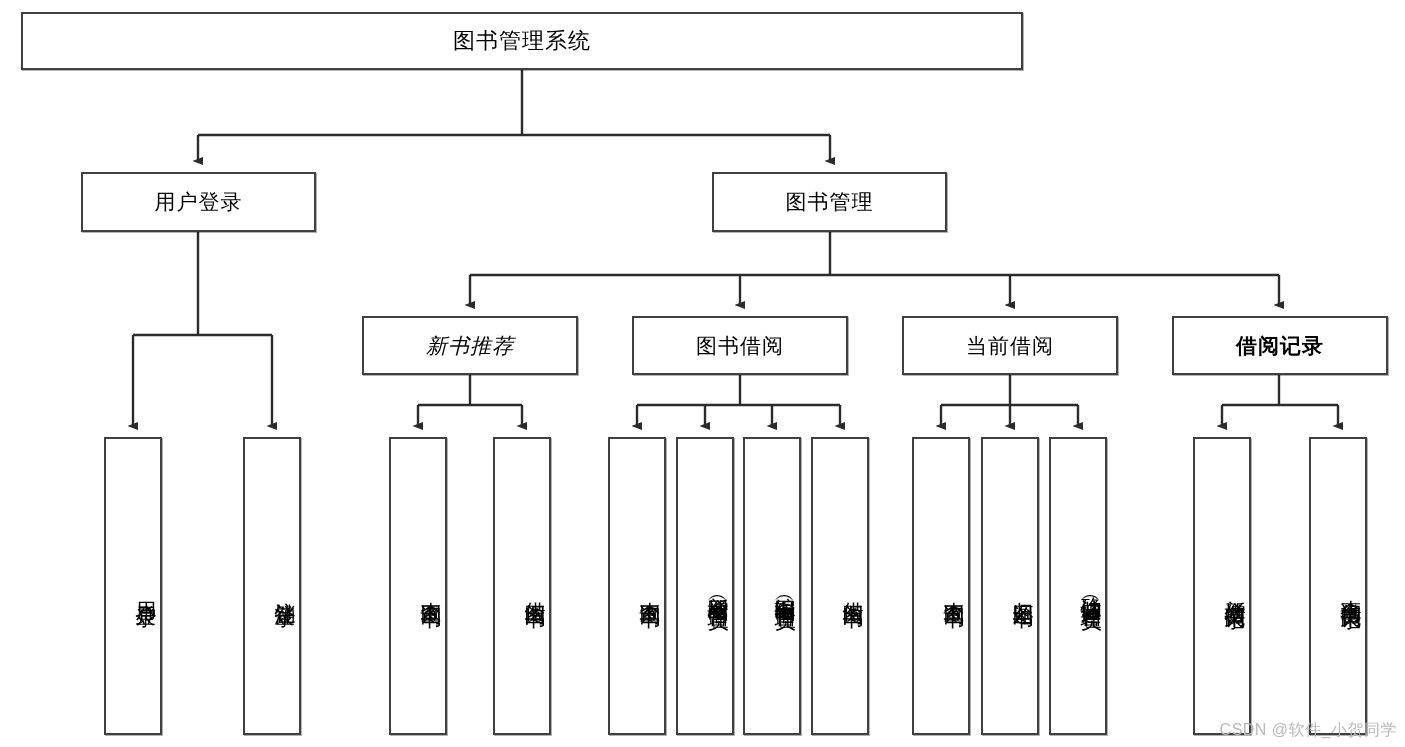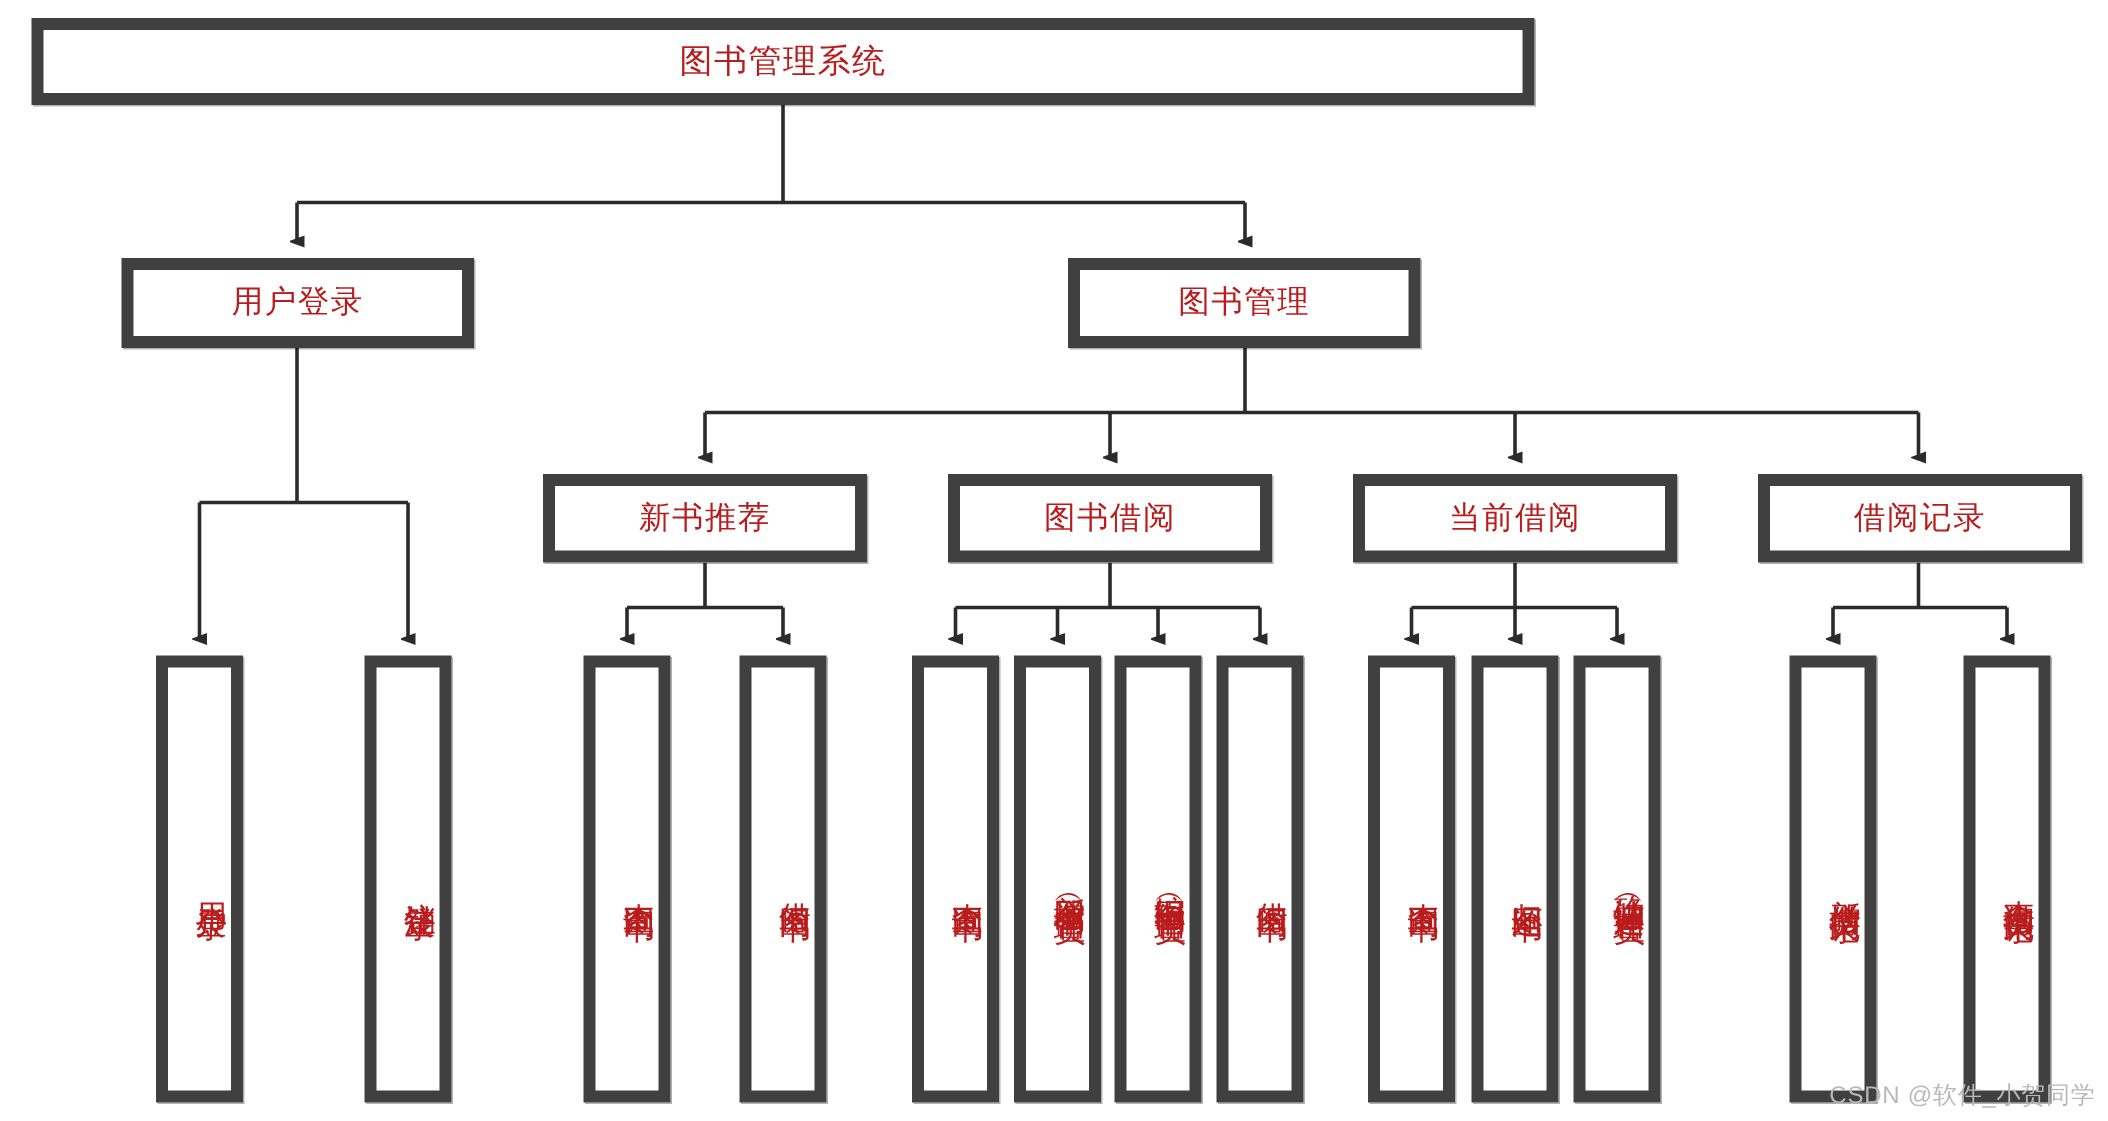--- a/index.html
+++ b/index.html
@@ -22,26 +22,26 @@
     position: absolute;
     left: 0;
     top: 0;
     width: 1405px;
     height: 747px;
     pointer-events: none;
   }
   .node {
     position: absolute;
     box-sizing: border-box;
-    border: 8px solid #404040;
+    border: 2px solid #404040;
     background: #ffffff;
     display: flex;
     align-items: center;
     justify-content: center;
-    color: #b91c1c;
+    color: #000000;
     box-shadow: 1px 1px 0 rgba(0,0,0,0.30);
   }
   .node.horizontal {
     font-size: 21px;
     letter-spacing: 1px;
     line-height: 1.2;
   }
   .node.root {
     font-size: 22px;
   }
@@ -131,33 +131,33 @@
   </div>
 
   <div class="node horizontal" style="left:81px; top:172px; width:235px; height:60px;">
     <span class="node-label">用户登录</span>
   </div>
 
   <div class="node horizontal" style="left:712px; top:172px; width:235px; height:60px;">
     <span class="node-label">图书管理</span>
   </div>
 
-  <div class="node horizontal" style="left:362px; top:316px; width:216px; height:59px;">
+  <div class="node horizontal" style="left:362px; top:316px; width:216px; height:59px;font-style:italic;">
     <span class="node-label">新书推荐</span>
   </div>
 
   <div class="node horizontal" style="left:902px; top:316px; width:216px; height:59px;">
     <span class="node-label">当前借阅</span>
   </div>
 
   <div class="node horizontal" style="left:632px; top:316px; width:216px; height:59px;">
     <span class="node-label">图书借阅</span>
   </div>
 
-  <div class="node horizontal" style="left:1172px; top:316px; width:216px; height:59px;">
+  <div class="node horizontal" style="left:1172px; top:316px; width:216px; height:59px;font-weight:bold;">
     <span class="node-label">借阅记录</span>
   </div>
 
   <div class="node vertical" style="left:104px; top:437px; width:58px; height:298px;">
     <span class="node-label">用户登录</span>
   </div>
 
   <div class="node vertical" style="left:243px; top:437px; width:58px; height:298px;">
     <span class="node-label">注销登录</span>
   </div>

